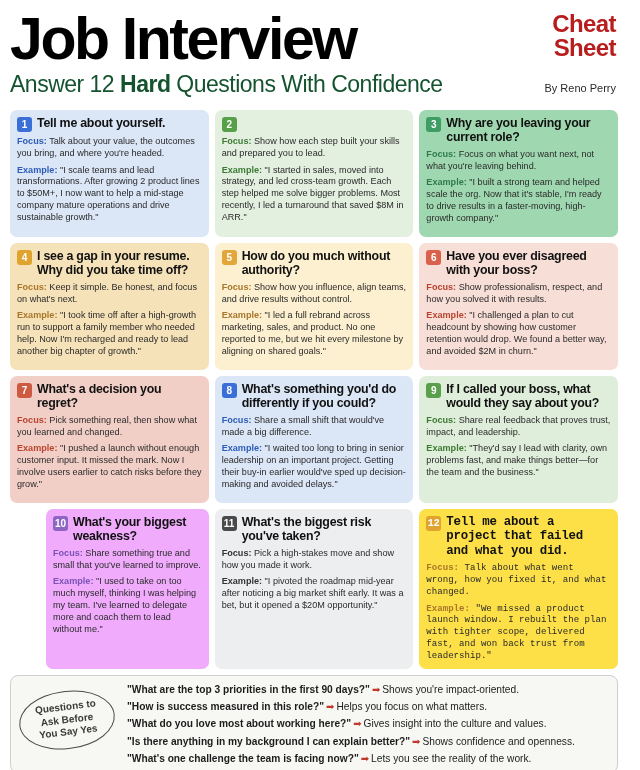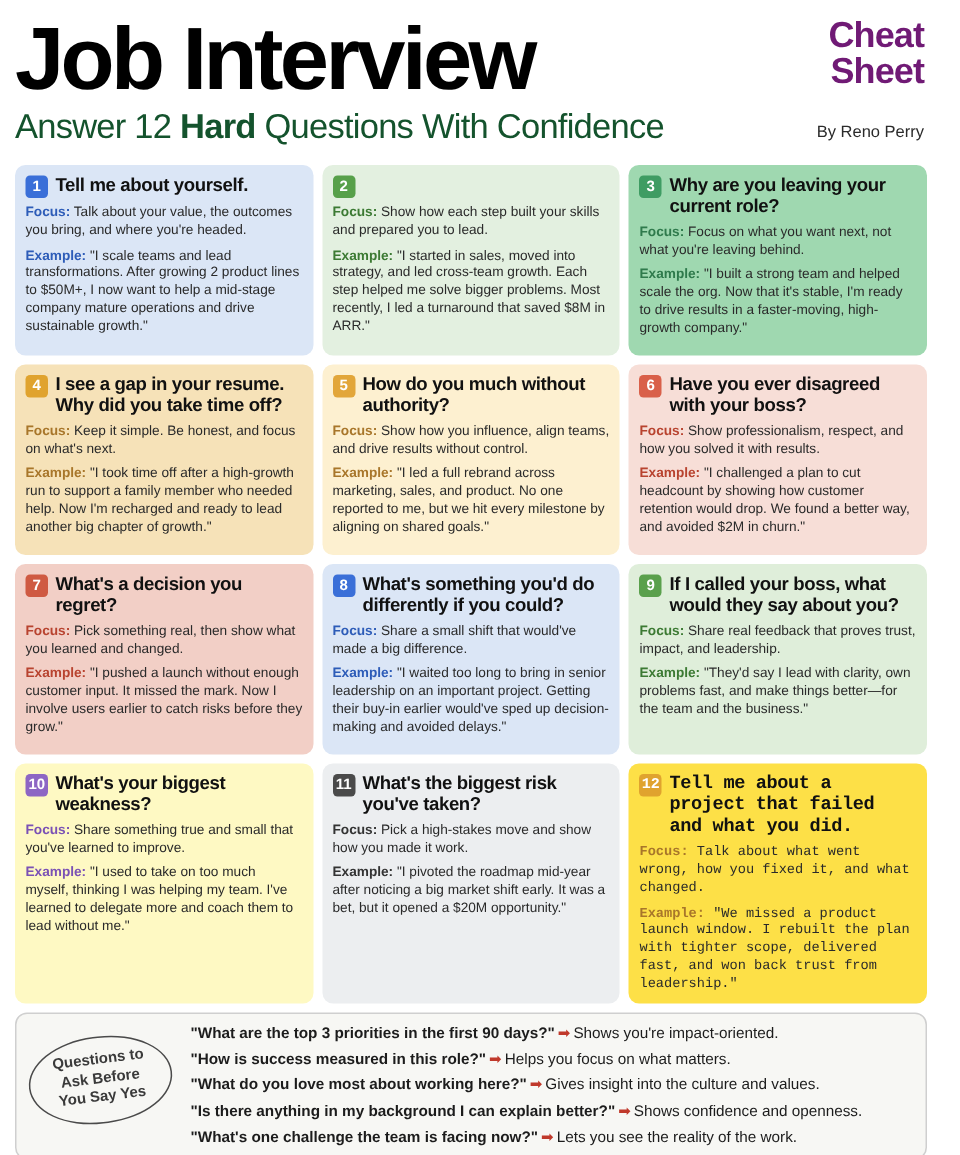--- a/index.html
+++ b/index.html
@@ -31,21 +31,21 @@
     line-height: 1;
     margin: 0;
     padding-top: 2px;
     color: #000;
   }
   .cheat-sheet {
     position: absolute;
     right: 2px;
     top: 4px;
     text-align: right;
-    color: #701a75;
+    color: #b91c1c;
     font-size: 24px;
     font-weight: bold;
     line-height: 1.02;
     letter-spacing: -0.6px;
   }
   .subtitle-row {
     position: relative;
     margin-top: 2px;
     height: 26px;
   }
@@ -230,21 +230,21 @@
         <p class="line"><span class="lbl" style="color: rgb(45, 92, 184);">Example:</span><span> "I waited too long to bring in senior leadership on an important project. Getting their buy-in earlier would've sped up decision-making and avoided delays."</span></p>
       </div>
       <div class="card" style="background: rgb(223, 238, 218);">
         <div class="card-head">
           <div class="num" style="background: rgb(90, 160, 76);">9</div>
           <div class="q">If I called your boss, what would they say about you?</div>
         </div>
         <p class="line"><span class="lbl" style="color: rgb(60, 122, 51);">Focus:</span><span> Share real feedback that proves trust, impact, and leadership.</span></p>
         <p class="line"><span class="lbl" style="color: rgb(60, 122, 51);">Example:</span><span> "They'd say I lead with clarity, own problems fast, and make things better—for the team and the business."</span></p>
       </div>
-      <div class="card" style="background: #fef9c3;">
+      <div class="card" style="background: #f0abfc; margin-left: 36px;">
         <div class="card-head">
           <div class="num" style="background: rgb(141, 102, 196);">10</div>
           <div class="q">What's your biggest weakness?</div>
         </div>
         <p class="line"><span class="lbl" style="color: rgb(122, 81, 181);">Focus:</span><span> Share something true and small that you've learned to improve.</span></p>
         <p class="line"><span class="lbl" style="color: rgb(122, 81, 181);">Example:</span><span> "I used to take on too much myself, thinking I was helping my team. I've learned to delegate more and coach them to lead without me."</span></p>
       </div>
       <div class="card" style="background: rgb(236, 238, 240);">
         <div class="card-head">
           <div class="num" style="background: rgb(74, 74, 74);">11</div>

